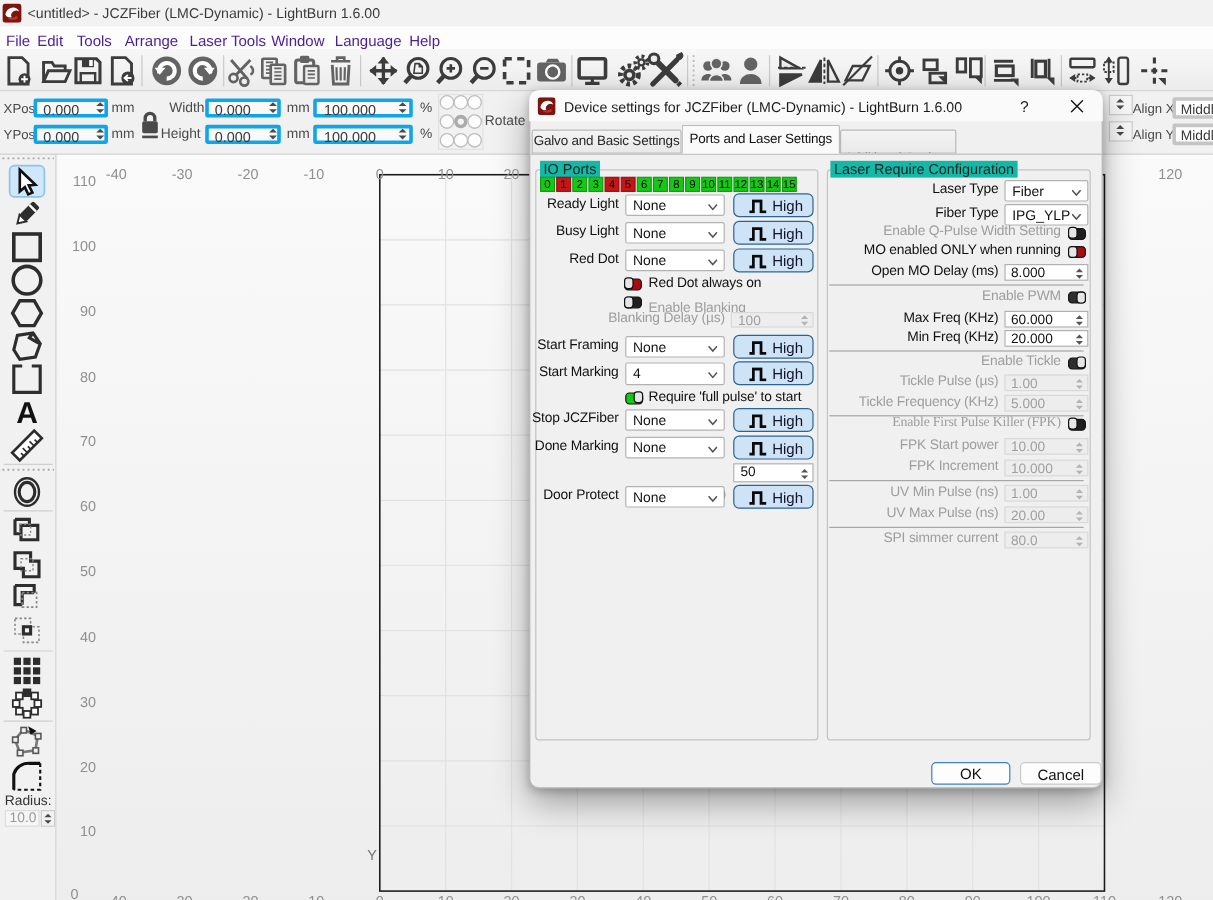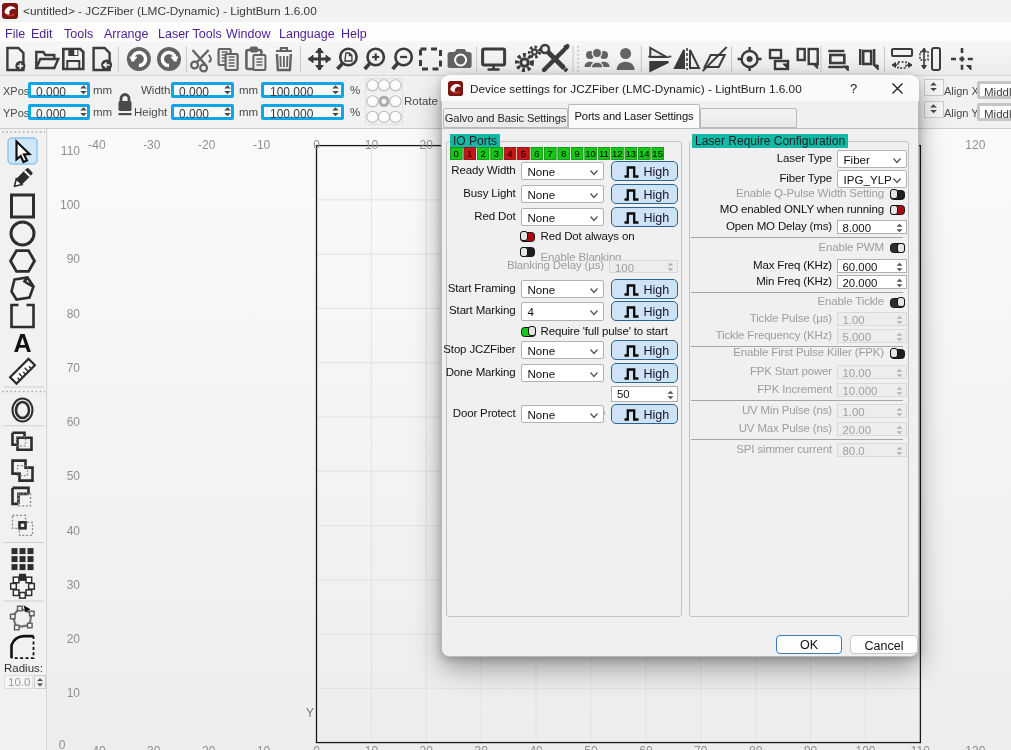--- a/index.html
+++ b/index.html
@@ -507,21 +507,21 @@
     <text x="167.35999999999999" y="10" font-size="9.5" text-anchor="middle" fill="#000" font-family="Liberation Sans">12</text>
     <rect x="175.09" y="0.5" width="11.6" height="12" fill="#16c716" stroke="#109310" stroke-width="0.9"></rect>
     <text x="180.79" y="10" font-size="9.5" text-anchor="middle" fill="#000" font-family="Liberation Sans">13</text>
     <rect x="188.51999999999998" y="0.5" width="11.6" height="12" fill="#16c716" stroke="#109310" stroke-width="0.9"></rect>
     <text x="194.21999999999997" y="10" font-size="9.5" text-anchor="middle" fill="#000" font-family="Liberation Sans">14</text>
     <rect x="201.95" y="0.5" width="11.6" height="12" fill="#16c716" stroke="#109310" stroke-width="0.9"></rect>
     <text x="207.64999999999998" y="10" font-size="9.5" text-anchor="middle" fill="#000" font-family="Liberation Sans">15</text>
   </svg>
 
 <div id="dlgcontent">
-    <div class="lbl" style="left: 315.5px; top: 163.8px; width: 200px; position: absolute;">Ready Width</div>
+    <div class="lbl" style="left: 315.5px; top: 163.8px; width: 200px; position: absolute;">Ready Light</div>
     <div class="combo" style="left: 520.5px; top: 161.55px; width: 83px; height: 18.5px; position: absolute;">
       <span>None</span>
       <svg class="chev" viewBox="0 0 8 8" style="top:6.25px">
         <path d="M0.5 1.5 L4 5.5 L7.5 1.5" fill="none" stroke="#555" stroke-width="1.3"></path>
       </svg>
     </div>
     <div class="hib" style="left: 610.5px; top: 160.8px; width: 67px; height: 20px; position: absolute;">
       <svg style="position:absolute;left:12px;top:4px" width="16" height="12" viewBox="0 0 16 12">
         <path d="M0.5 10.5 L3.8 10.5 L3.8 1.5 L10.2 1.5 L10.2 10.5 L14.5 10.5" fill="none" stroke="#0a0a0a" stroke-width="2.3"></path>
       </svg>
@@ -712,21 +712,21 @@
     </div>
     <div class="lbl lblg" style="left: 632px; top: 328.5px; width: 200px; position: absolute;">Tickle Frequency (KHz)</div>
     <div class="spin spind" style="left: 836.5px; top: 328.5px; width: 70px; height: 14px; position: absolute;">
       <span>5.000</span>
       <svg style="position:absolute;right:3px;top:2px" width="7" height="10">
         <path d="M0.5 3.8 L3.5 0.8 L6.5 3.8 Z" fill="#b3b3b3"></path>
         <path d="M0.5 6.2 L3.5 9.2 L6.5 6.2 Z" fill="#b3b3b3"></path>
       </svg>
     </div>
     <div class="sep" style="left: 691px; top: 346px; width: 212px; position: absolute;"></div>
-    <div class="lbl lblg" style="left: 684px; top: 346.3px; width: 200px; position: absolute;">Enable First Pulse Killer (FPK)</div>
+    <div class="lbl lblg" style="left: 684px; top: 346.3px; width: 200px; position: absolute; font-family: Liberation Serif, serif;">Enable First Pulse Killer (FPK)</div>
     <div class="tog" style="left: 890px; top: 348.5px; background: rgb(31, 31, 31); border: 1.2px solid rgb(21, 21, 21); position: absolute;">
       <div class="knob" style="left:-1px;top:-1.2px;background:#e6e6e6"></div>
     </div>
     <div class="lbl lblg" style="left: 632px; top: 365px; width: 200px; position: absolute;">FPK Start power</div>
     <div class="spin spind" style="left: 836.5px; top: 365px; width: 70px; height: 14px; position: absolute;">
       <span>10.00</span>
       <svg style="position:absolute;right:3px;top:2px" width="7" height="10">
         <path d="M0.5 3.8 L3.5 0.8 L6.5 3.8 Z" fill="#b3b3b3"></path>
         <path d="M0.5 6.2 L3.5 9.2 L6.5 6.2 Z" fill="#b3b3b3"></path>
       </svg>

